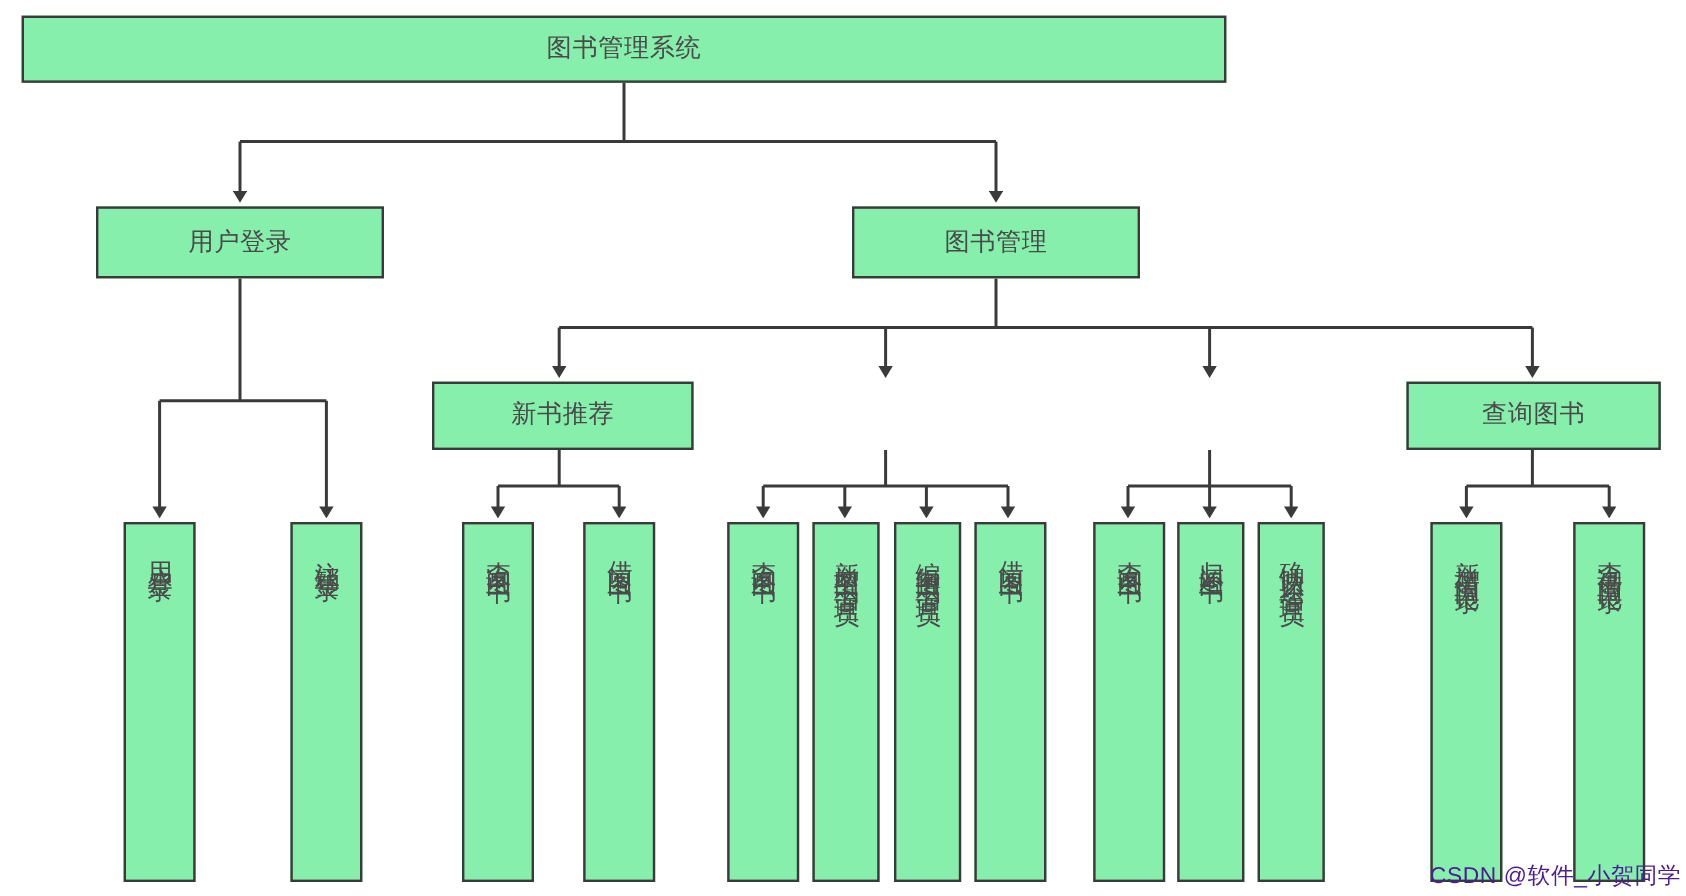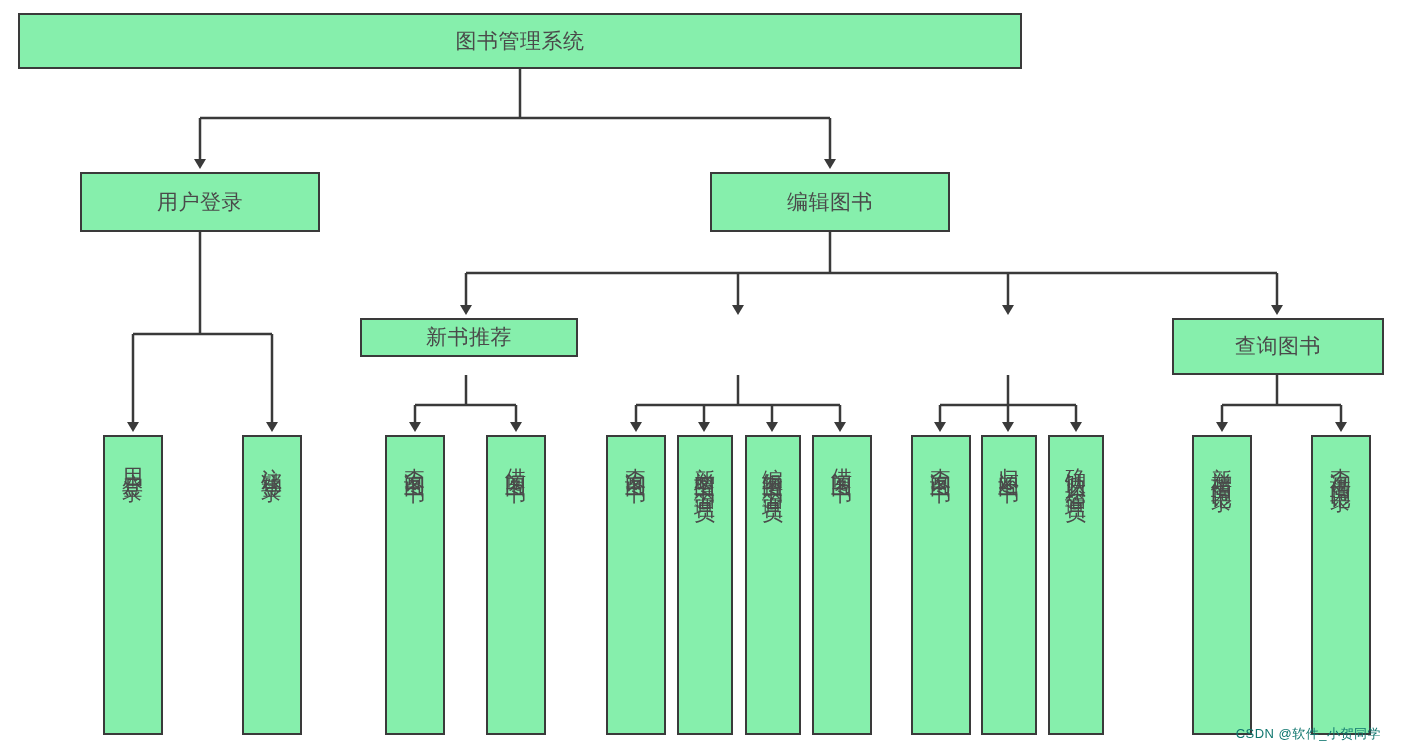--- a/index.html
+++ b/index.html
@@ -53,24 +53,24 @@
   .node.vert .label {
     writing-mode: vertical-rl;
     text-orientation: upright;
     display: block;
     letter-spacing: 5px;
     line-height: 1;
     font-size: 21px;
   }
   .watermark {
     position: absolute;
-    right: 24px;
+    right: 4px;
     bottom: 4px;
-    color: #0f766e;
-    font-size: 13px;
+    color: #4c1d95;
+    font-size: 19px;
     letter-spacing: 0.5px;
     white-space: nowrap;
     user-select: none;
   }
 </style>
 </head>
 <body>
 
 <div id="diagram-root">
 
@@ -128,24 +128,24 @@
   </svg>
 
   <div class="node horiz" style="left:18px; top:13px; width:1004px; height:56px;">
     <span class="label">图书管理系统</span>
   </div>
 
   <div class="node horiz" style="left:80px; top:172px; width:240px; height:60px;">
     <span class="label">用户登录</span>
   </div>
   <div class="node horiz" style="left:710px; top:172px; width:240px; height:60px;">
-    <span class="label">编辑图书</span>
+    <span class="label">图书管理</span>
   </div>
 
-  <div class="node horiz" style="left:360px; top:318px; width:218px; height:39px;">
+  <div class="node horiz" style="left:360px; top:318px; width:218px; height:57px;">
     <span class="label">新书推荐</span>
   </div>
   <div class="node horiz" style="left:1172px; top:318px; width:212px; height:57px;">
     <span class="label">查询图书</span>
   </div>
 
   <div class="node vert" style="left:103px; top:435px; width:60px; height:300px;">
     <span class="label">用户登录</span>
   </div>
   <div class="node vert" style="left:242px; top:435px; width:60px; height:300px;">

